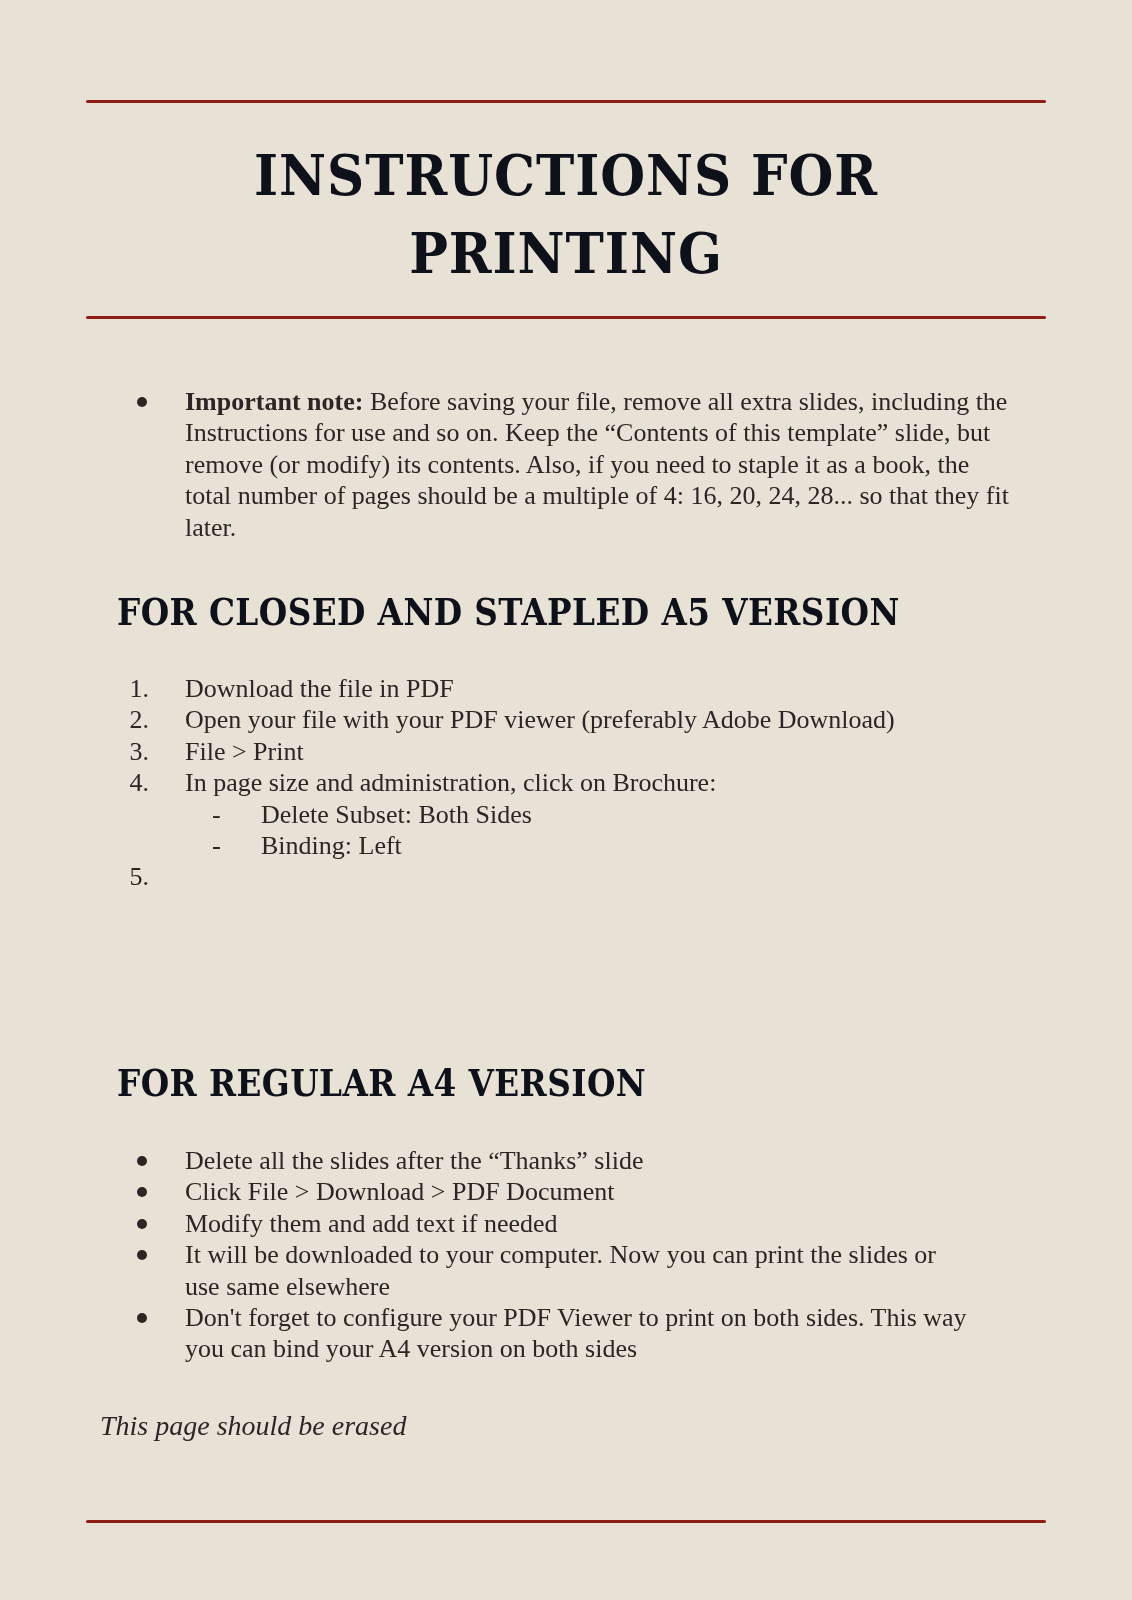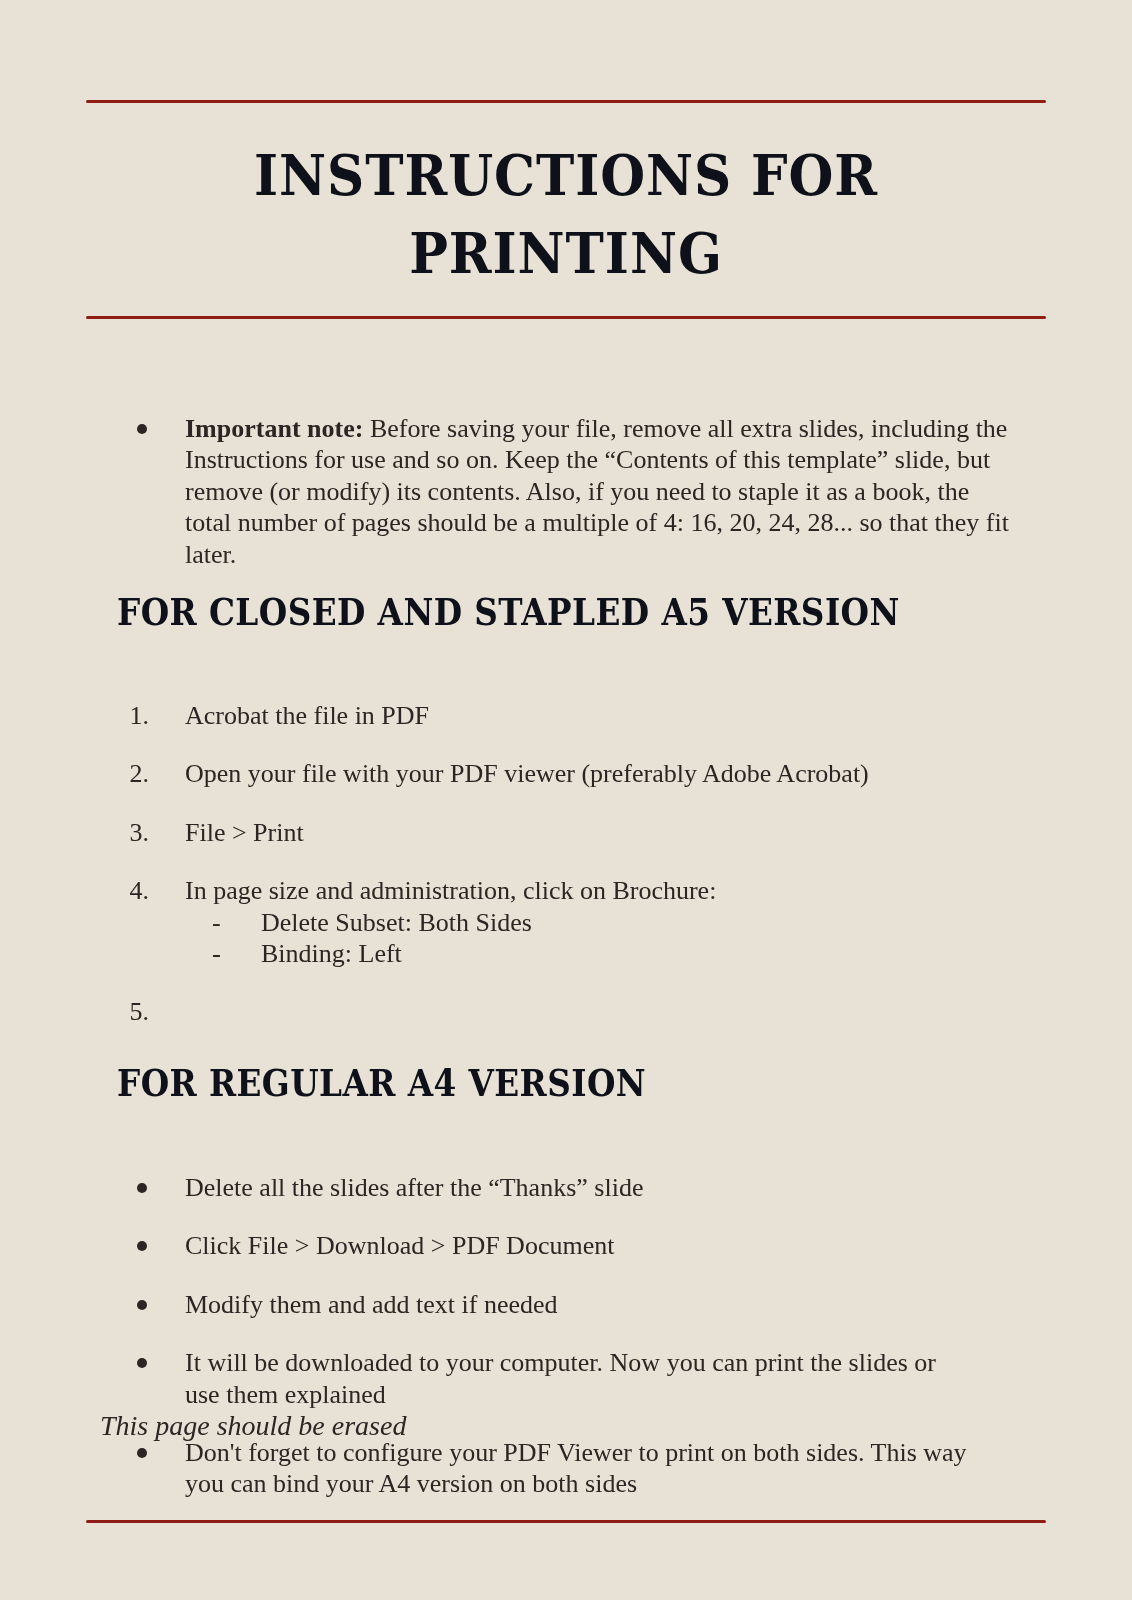--- a/index.html
+++ b/index.html
@@ -53,21 +53,20 @@
     .block {
       position: absolute;
       left: 130px;
       width: 880px;
       font-size: 26px;
       line-height: 31.4px;
     }
     .row {
       position: relative;
       padding-left: 55px;
-      margin-top: 27px;
     }
     .bullet-dot {
       position: absolute;
       left: 7px;
       top: 11px;
       width: 10px;
       height: 10px;
       border-radius: 50%;
       background: #2b2623;
     }
@@ -113,25 +112,25 @@
     <span class="bullet-dot"></span>
     <span class="bold">Important note:</span><span> Before saving your file, remove all extra slides, including the Instructions for use and so on. Keep the “Contents of this template” slide, but remove (or modify) its contents. Also, if you need to staple it as a book, the total number of pages should be a multiple of 4: 16, 20, 24, 28... so that they fit later.</span>
   </div>
 </div>
 
 <h2 class="section-heading" style="top:587px;">For closed and stapled A5 version</h2>
 
 <div class="block" style="top:673px;">
   <div class="row">
     <span class="num">1.</span>
-    <span>Acrobat the file in PDF</span>
+    <span>Download the file in PDF</span>
   </div>
   <div class="row">
     <span class="num">2.</span>
-    <span>Open your file with your PDF viewer (preferably Adobe Acrobat)</span>
+    <span>Open your file with your PDF viewer (preferably Adobe Download)</span>
   </div>
   <div class="row">
     <span class="num">3.</span>
     <span>File &gt; Print</span>
   </div>
   <div class="row">
     <span class="num">4.</span>
     <span>In page size and administration, click on Brochure:</span>
   </div>
   <div class="sub">
@@ -161,21 +160,21 @@
   <div class="row">
     <span class="bullet-dot"></span>
     <span>Click File &gt; Download &gt; PDF Document</span>
   </div>
   <div class="row">
     <span class="bullet-dot"></span>
     <span>Modify them and add text if needed</span>
   </div>
   <div class="row" style="width:790px;">
     <span class="bullet-dot"></span>
-    <span>It will be downloaded to your computer. Now you can print the slides or use them explained</span>
+    <span>It will be downloaded to your computer. Now you can print the slides or use same elsewhere</span>
   </div>
   <div class="row">
     <span class="bullet-dot"></span>
     <span>Don't forget to configure your PDF Viewer to print on both sides. This way you can bind your A4 version on both sides</span>
   </div>
 </div>
 
 <div class="footer-note">This page should be erased</div>
 
 <div class="rule" style="top:1520px;"></div>

